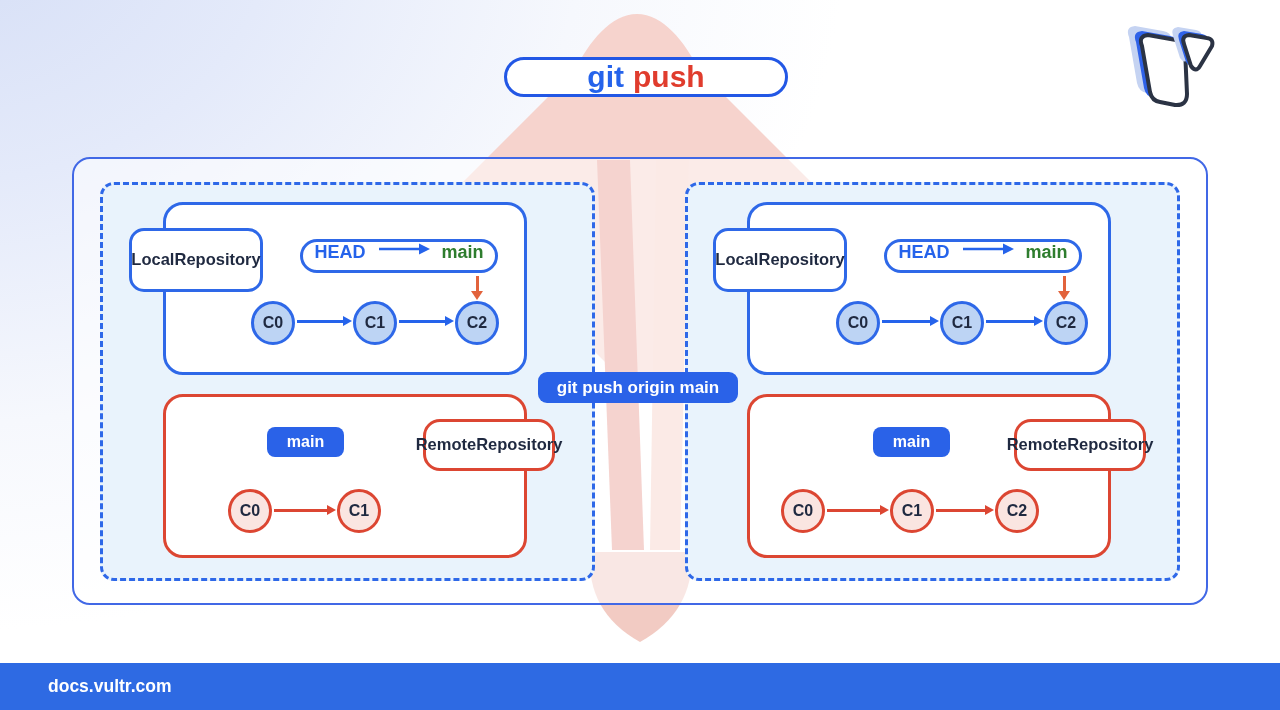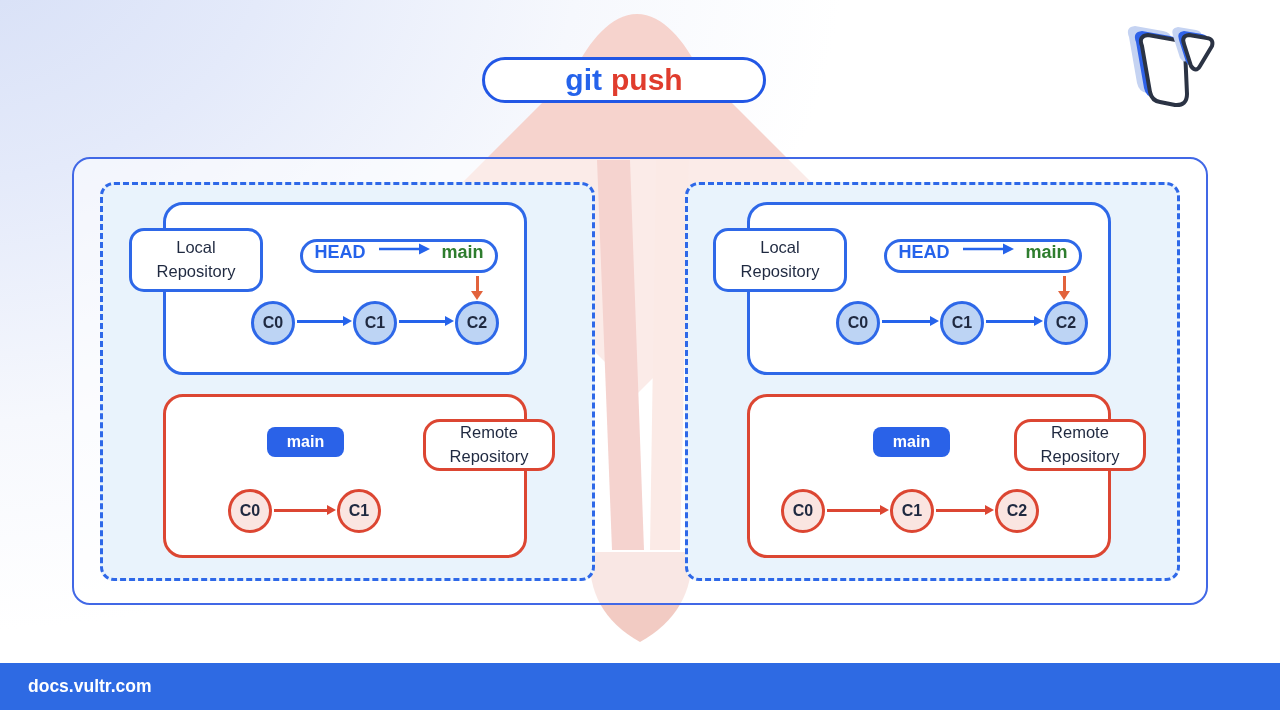--- a/index.html
+++ b/index.html
@@ -28,22 +28,22 @@
   .panel.before { left:100px; }
   .panel.after  { left:685px; }
 
   .box { position:absolute; background:#ffffff; z-index:3; }
   .local-box  { width:364px; height:173px; top:202px; border:3px solid #2e68e8; border-radius:20px; }
   .remote-box { width:364px; height:164px; top:394px; border:3px solid #dc4632; border-radius:20px; }
 
   .repo-label {
     position:absolute; width:134px; height:64px; z-index:4;
     background:#ffffff; border-radius:15px;
-    display:flex; flex-direction:column; align-items:center; justify-content:center;
-    font-size:16.5px; font-weight:normal; color:#1f2940; line-height:1.45; text-align:center;
+    display:flex; flex-direction:row; align-items:center; justify-content:center;
+    font-size:16.5px; font-weight:bold; color:#1f2940; line-height:1.45; text-align:center;
   }
   .repo-label.blue { border:3px solid #2e68e8; top:228px; }
   .repo-label.red  { border:3px solid #dc4632; top:419px; width:132px; height:52px; border-radius:17px; }
 
   .head-badge {
     position:absolute; top:239px; width:198px; height:34px; z-index:4;
     background:#ffffff; border:3px solid #2e68e8; border-radius:17px;
     display:flex; justify-content:center; gap:11px;
     font-size:18px; font-weight:bold;
   }
@@ -76,42 +76,42 @@
   .arr.red::after { border-left:9px solid #dc4632; }
 
   .arr-down { position:absolute; width:3px; height:16px; background:#e2633c; top:276px; z-index:3; }
   .arr-down::after {
     content:''; position:absolute; bottom:-8px; left:50%; transform:translateX(-50%);
     border-left:6px solid transparent; border-right:6px solid transparent;
     border-top:9px solid #e2633c;
   }
 
   .title-box {
-    position:absolute; left:482px; top:57px; width:284px; height:46px; z-index:5;
+    position:absolute; left:504px; top:57px; width:284px; height:40px; z-index:5;
     background:#ffffff; border:3px solid #2257e5; border-radius:23px;
     display:flex; align-items:center; justify-content:center; gap:9px;
     font-size:30px; font-weight:bold;
   }
   .title-git  { color:#2563eb; }
   .title-push { color:#e03c2d; }
 
   .command-label {
     position:absolute; left:538px; top:372px; width:200px; height:31px; z-index:6;
     background:#2a62e8; border-radius:9px; color:#ffffff;
     display:flex; align-items:center; justify-content:center;
     font-size:17px; font-weight:bold;
   }
 
   .logo { position:absolute; left:1124px; top:20px; z-index:5; }
 
   .footer {
     position:absolute; left:0; top:663px; width:1280px; height:47px; z-index:6;
     background:#2e6ae3; display:flex; align-items:center;
   }
-  .footer-url { margin-left:28px; color:#ffffff; font-size:17.5px; font-weight:bold; }
+  .footer-url { margin-left:48px; color:#ffffff; font-size:17.5px; font-weight:bold; }
 </style>
 </head>
 <body>
 
 <div class="stage">
 
   <svg class="wm" width="1280" height="710" viewBox="0 0 1280 710">
     <path d="M 637,14 C 663,14 685,42 699,70 L 830,201 L 637,394 L 444,201 L 575,70 C 589,42 611,14 637,14 Z" fill="#f6d3cd"></path>
     <path d="M 597,160 L 630,160 L 644,550 L 612,550 Z" fill="#e99e95"></path>
     <path d="M 656,160 L 689,160 L 680,550 L 650,550 Z" fill="#f6d1c8"></path>
@@ -199,18 +199,19 @@
   <div class="repo-label red" style="left:1014px;">
     <span>Remote</span>
     <span>Repository</span>
   </div>
   <div class="commit red" style="left:781px;">C0</div>
   <div class="arr red" style="left:827px; width:54px;"></div>
   <div class="commit red" style="left:890px;">C1</div>
   <div class="arr red" style="left:936px; width:50px;"></div>
   <div class="commit red" style="left:995px;">C2</div>
 
+  <div class="command-label">git push origin main</div>
 
   <div class="footer">
     <span class="footer-url">docs.vultr.com</span>
   </div>
 
 </div>
 
 </body></html>

